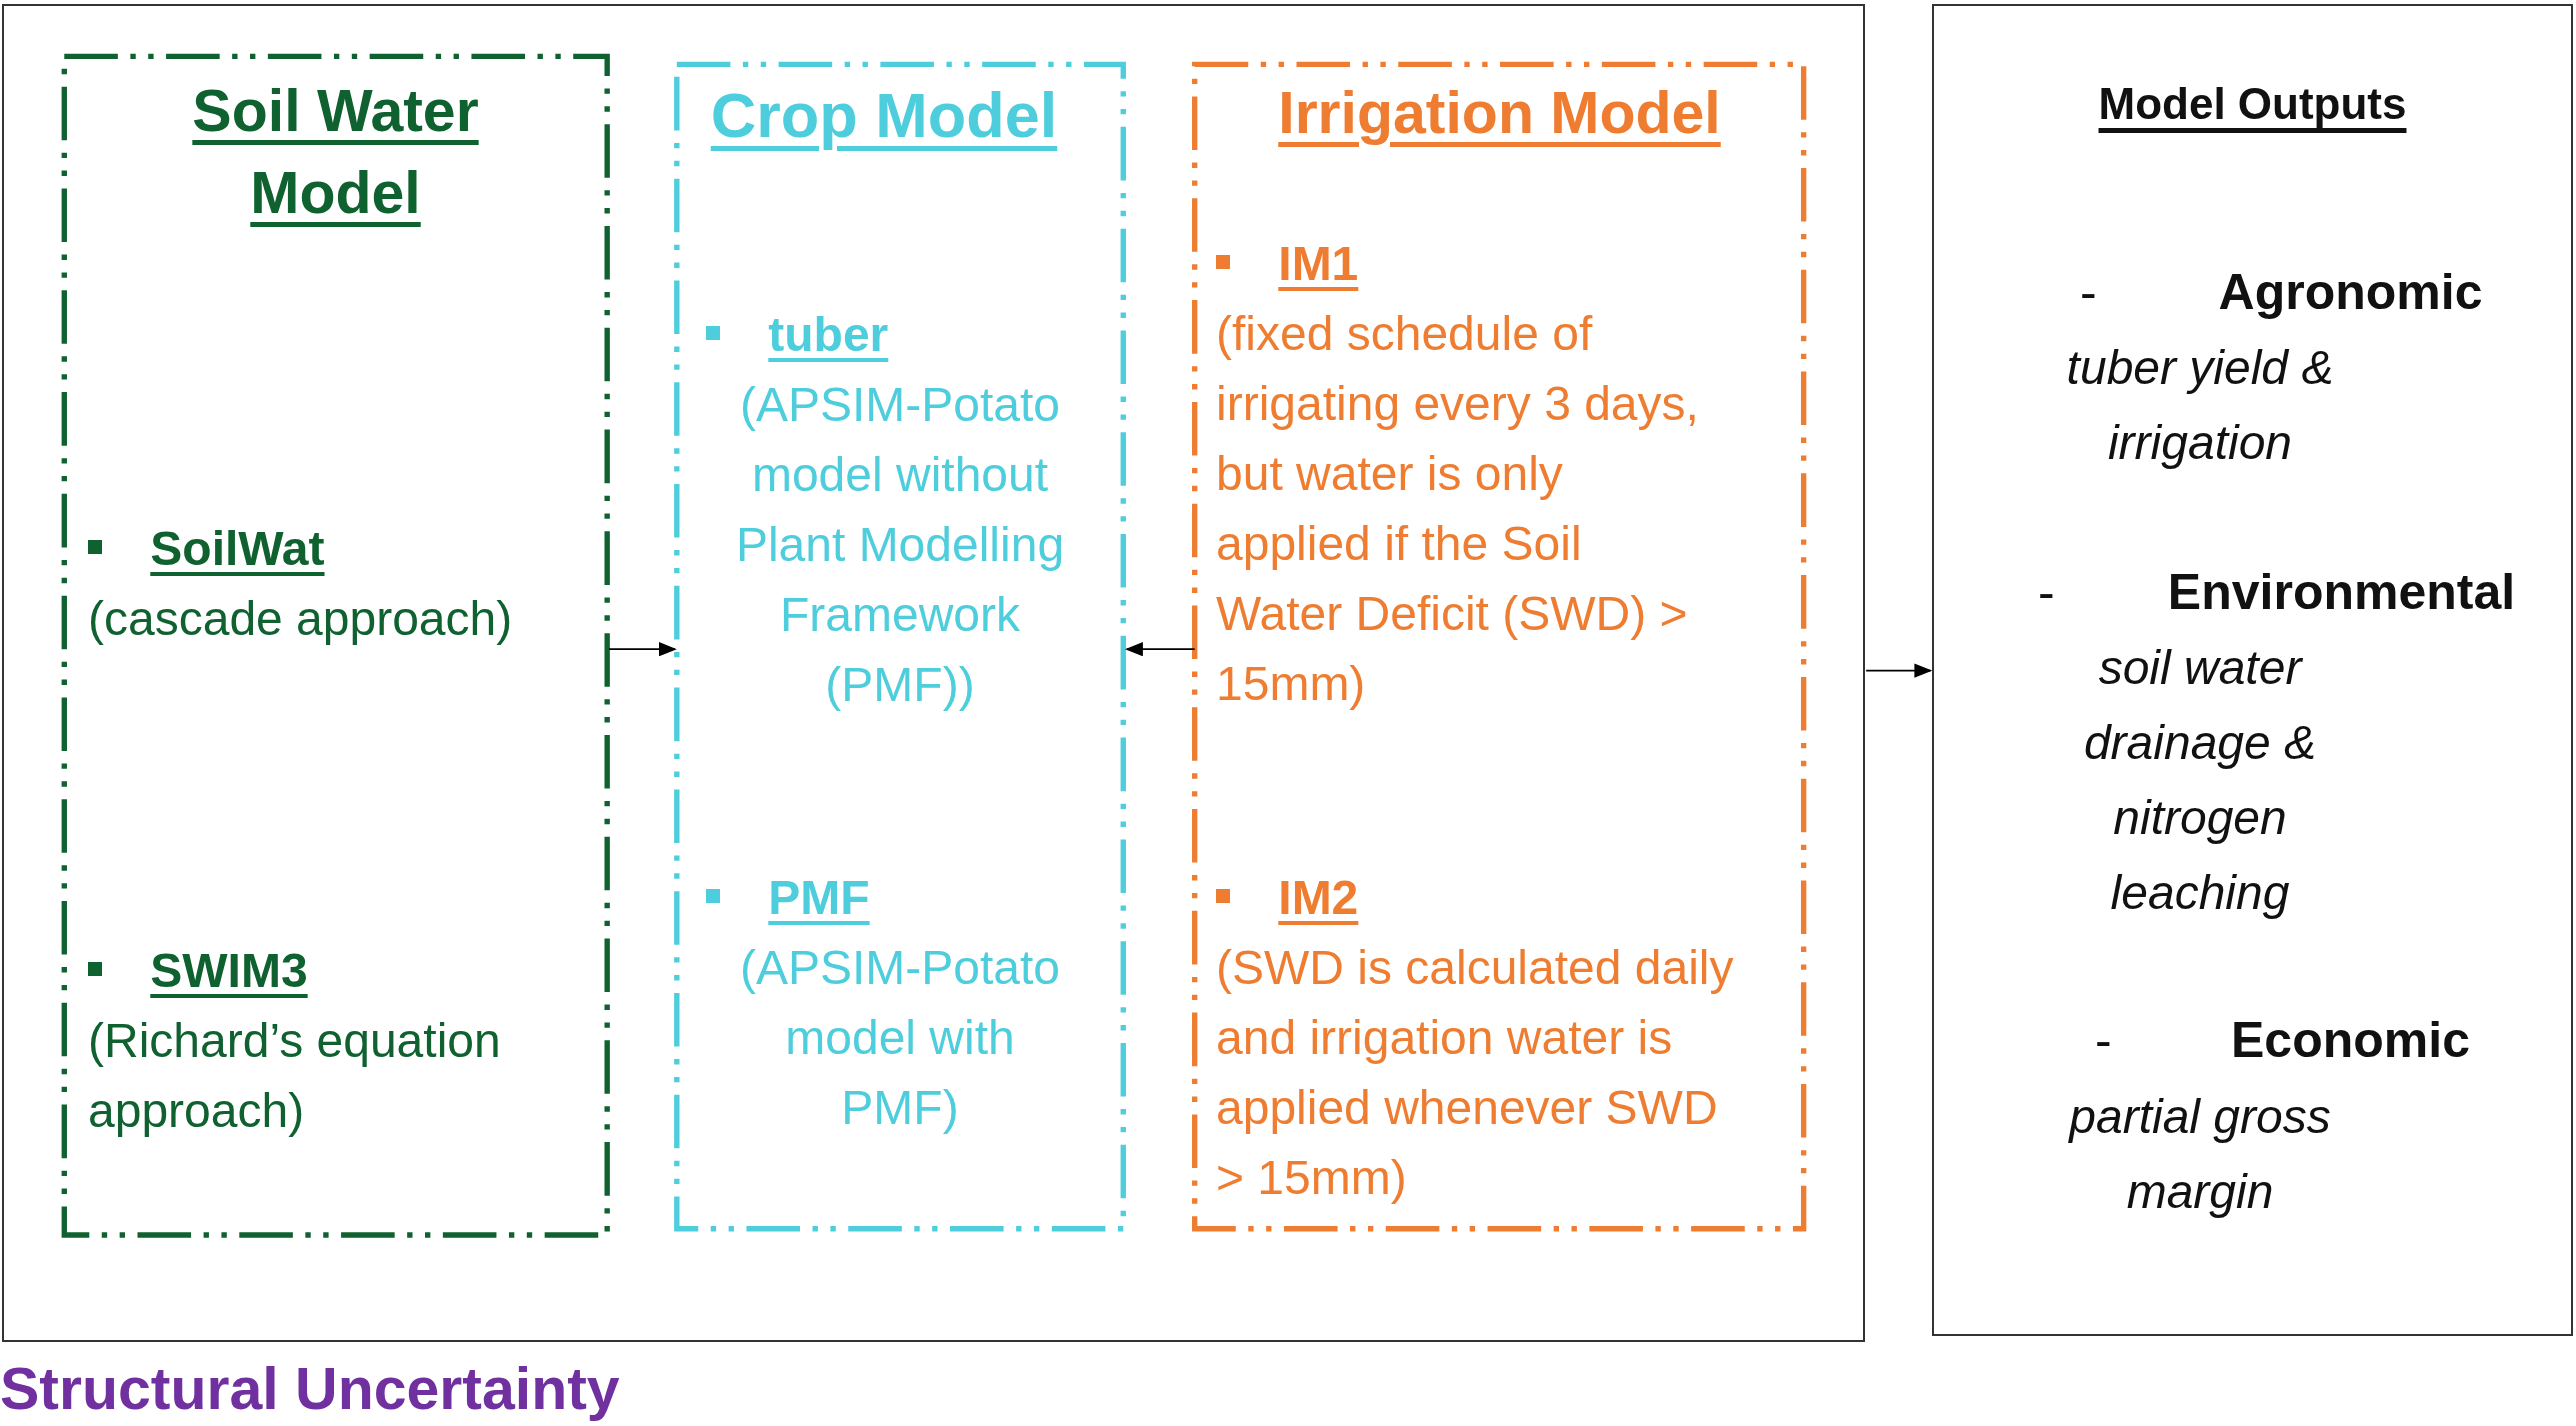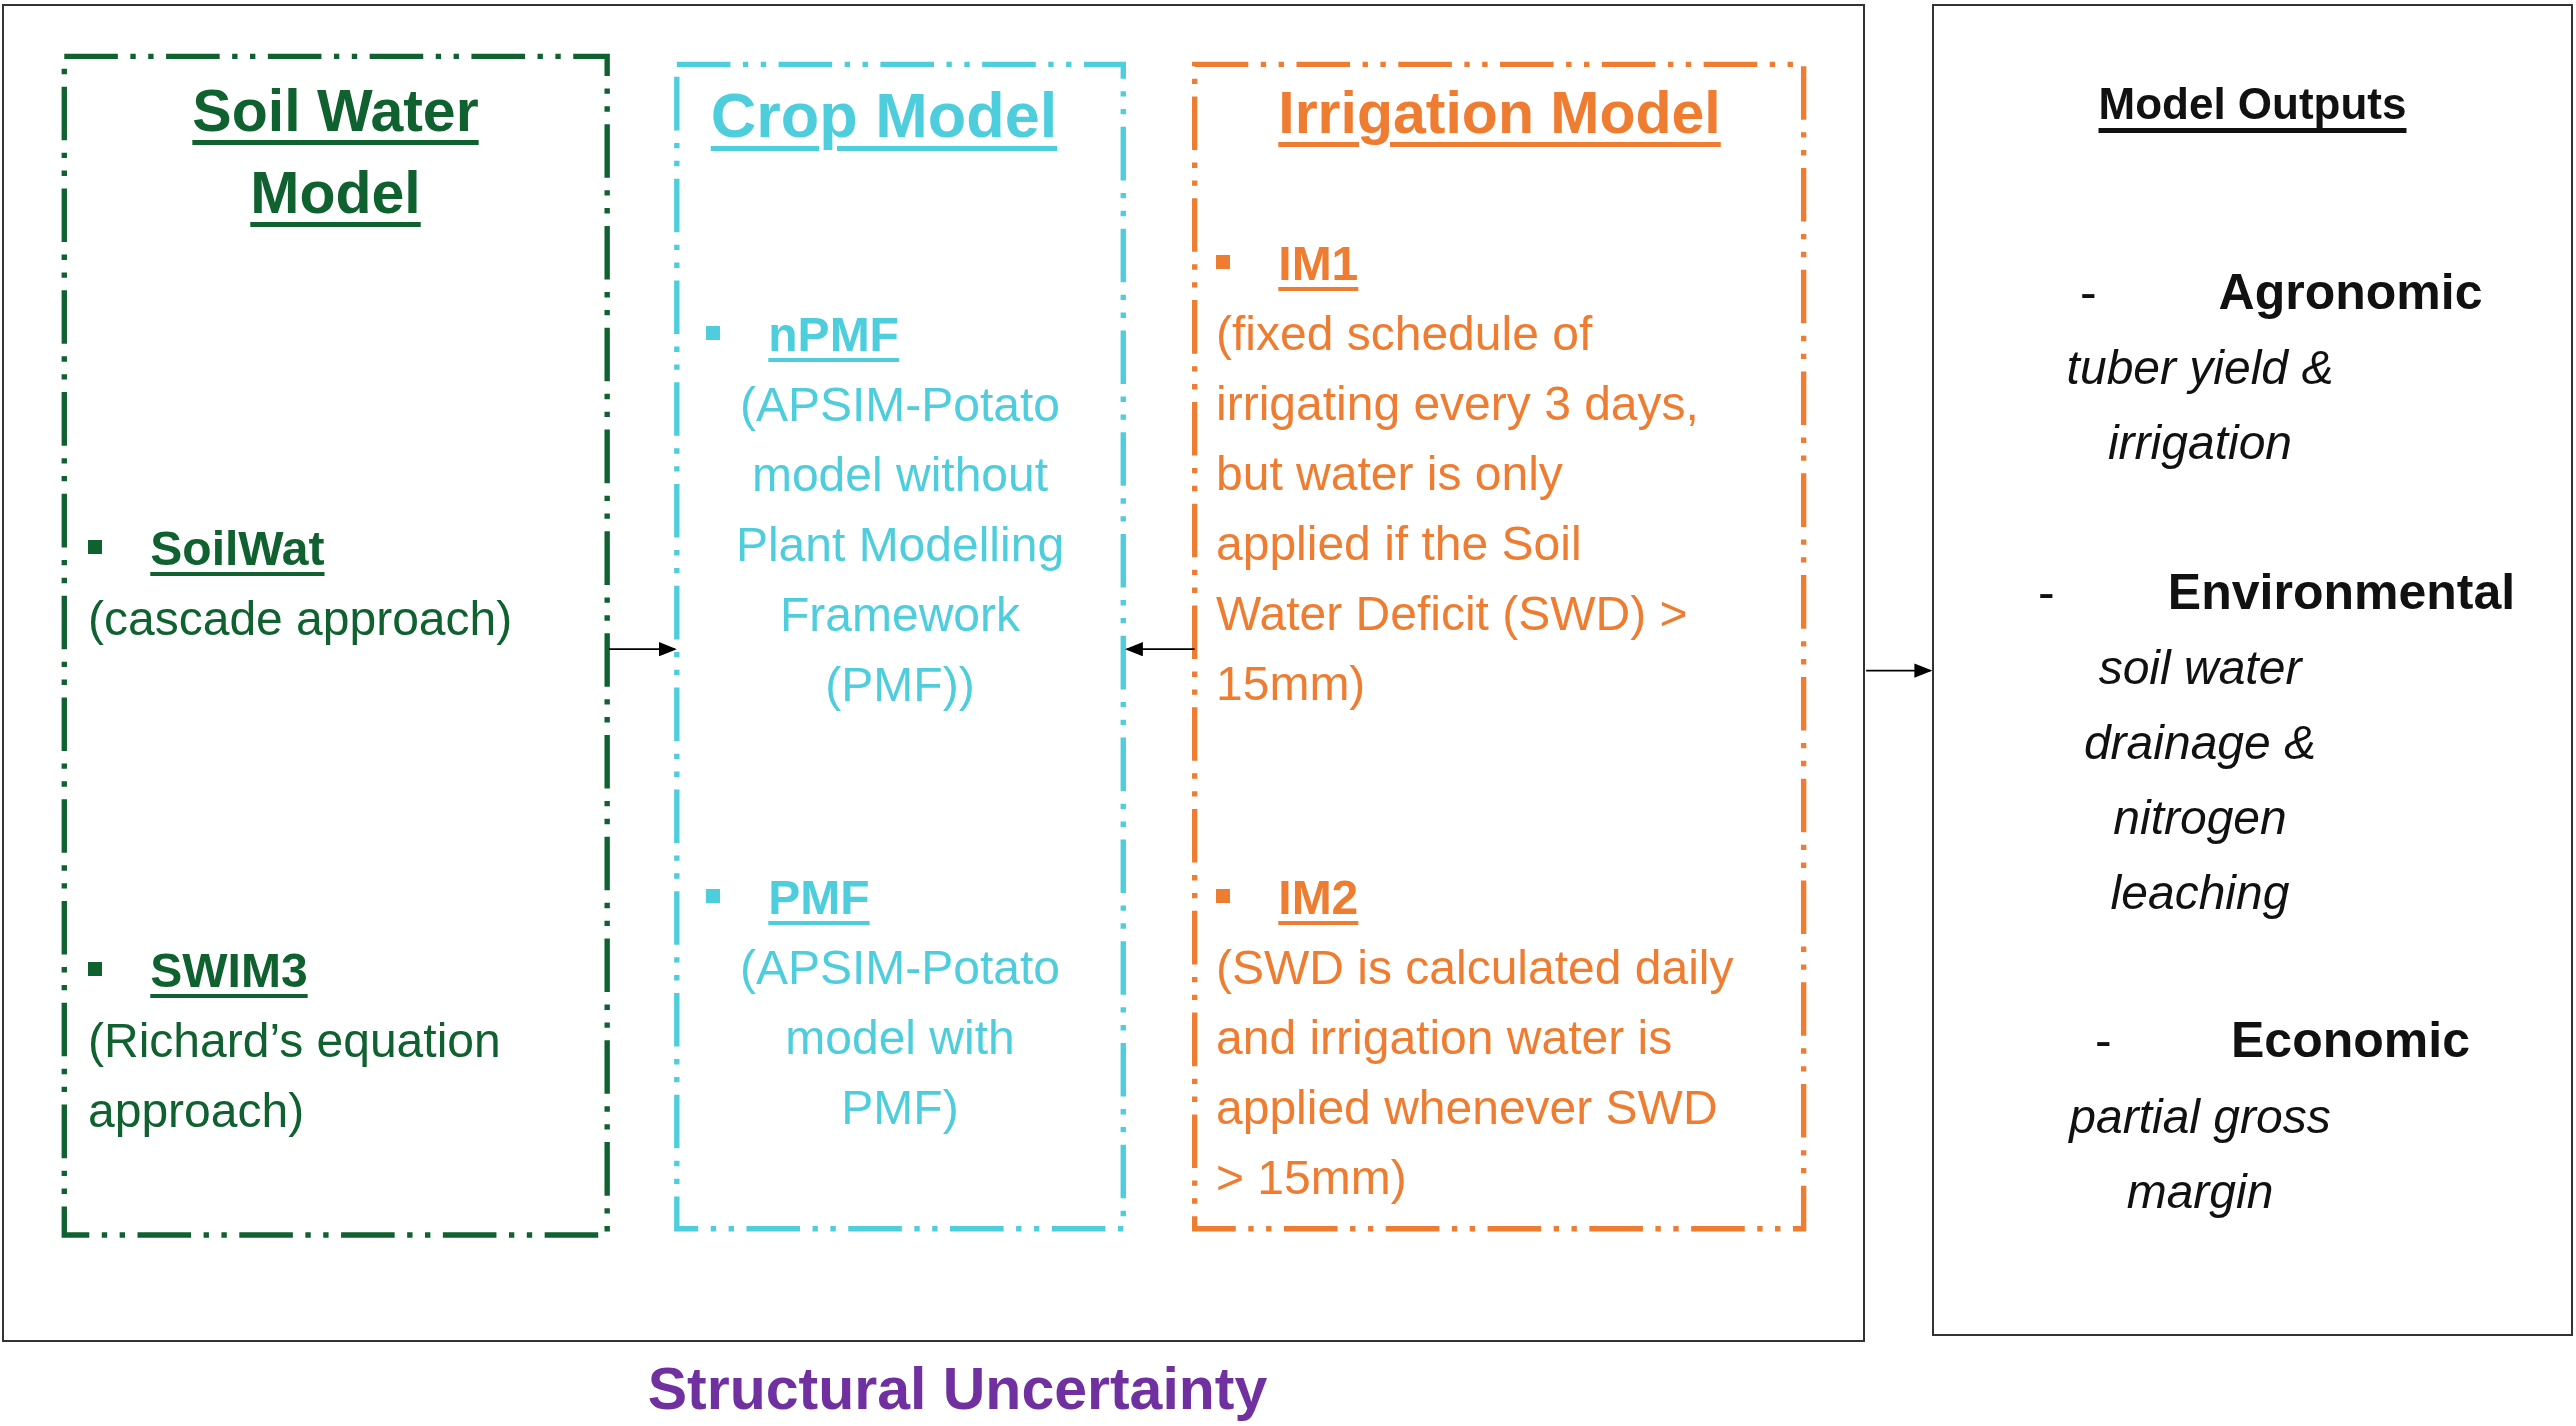--- a/index.html
+++ b/index.html
@@ -15,21 +15,21 @@
   .bullet { display:inline-block; width:14.3px; height:14.3px; margin-right:48px; vertical-align:middle; position:relative; top:-5.4px; }
   .para { position:absolute; font-size:48px; line-height:70px; }
   .green { color:#0f6130; }
   .cyan { color:#4ecddc; }
   .orange { color:#ee7d31; }
   .outtitle { position:absolute; left:1932px; width:641px; top:79px; text-align:center; font-size:44px; color:#111;
               font-weight:bold; text-decoration:underline; text-decoration-thickness:4.5px; text-underline-offset:9px; }
   .out-cat { position:absolute; left:1932px; width:641px; text-align:center; font-size:50px; font-weight:bold; color:#111; }
   .out-dash { position:absolute; font-size:50px; color:#111; }
   .out-desc { position:absolute; left:1932px; width:536px; text-align:center; font-size:48px; font-style:italic; color:#111; line-height:75px; }
-  .footer { position:absolute; left:0; width:1915px; top:1355px; text-align:center; font-size:59px; font-weight:bold; color:#7030a0; }
+  .footer { position:absolute; left:0; width:1915px; top:1355px; font-size:59px; font-weight:bold; color:#7030a0; }
 </style>
 </head>
 <body>
 
 <div class="abs outer"></div>
 <div class="abs outputs"></div>
 
 <svg class="frames" width="2576" height="1427" viewBox="0 0 2885 1598">
   <rect x="72" y="63" width="608" height="1320" fill="none" stroke="#0f6130" stroke-width="6" stroke-dasharray="60 14 6 14 6 14"></rect>
   <rect x="758" y="72" width="500" height="1304" fill="none" stroke="#4ecddc" stroke-width="6" stroke-dasharray="60 14 6 14 6 14"></rect>
@@ -53,21 +53,21 @@
   <div>(cascade approach)</div>
 </div>
 <div class="para green" style="left:88px; top:936px;">
   <div><span class="bullet" style="background:#0f6130;"></span><span class="item-name">SWIM3</span></div>
   <div>(Richard’s equation</div>
   <div>approach)</div>
 </div>
 
 <div class="title cyan" style="left:661px; width:446px; top:79px; font-size:63px;">Crop Model</div>
 <div class="para cyan" style="left:677px; width:446px; top:300px; text-align:center;">
-  <div style="text-align:left; padding-left:29px;"><span class="bullet" style="background:#4ecddc;"></span><span class="item-name">nPMF</span></div>
+  <div style="text-align:left; padding-left:29px;"><span class="bullet" style="background:#4ecddc;"></span><span class="item-name">tuber</span></div>
   <div>(APSIM-Potato</div>
   <div>model without</div>
   <div>Plant Modelling</div>
   <div>Framework</div>
   <div>(PMF))</div>
 </div>
 <div class="para cyan" style="left:677px; width:446px; top:863px; text-align:center;">
   <div style="text-align:left; padding-left:29px;"><span class="bullet" style="background:#4ecddc;"></span><span class="item-name">PMF</span></div>
   <div>(APSIM-Potato</div>
   <div>model with</div>

